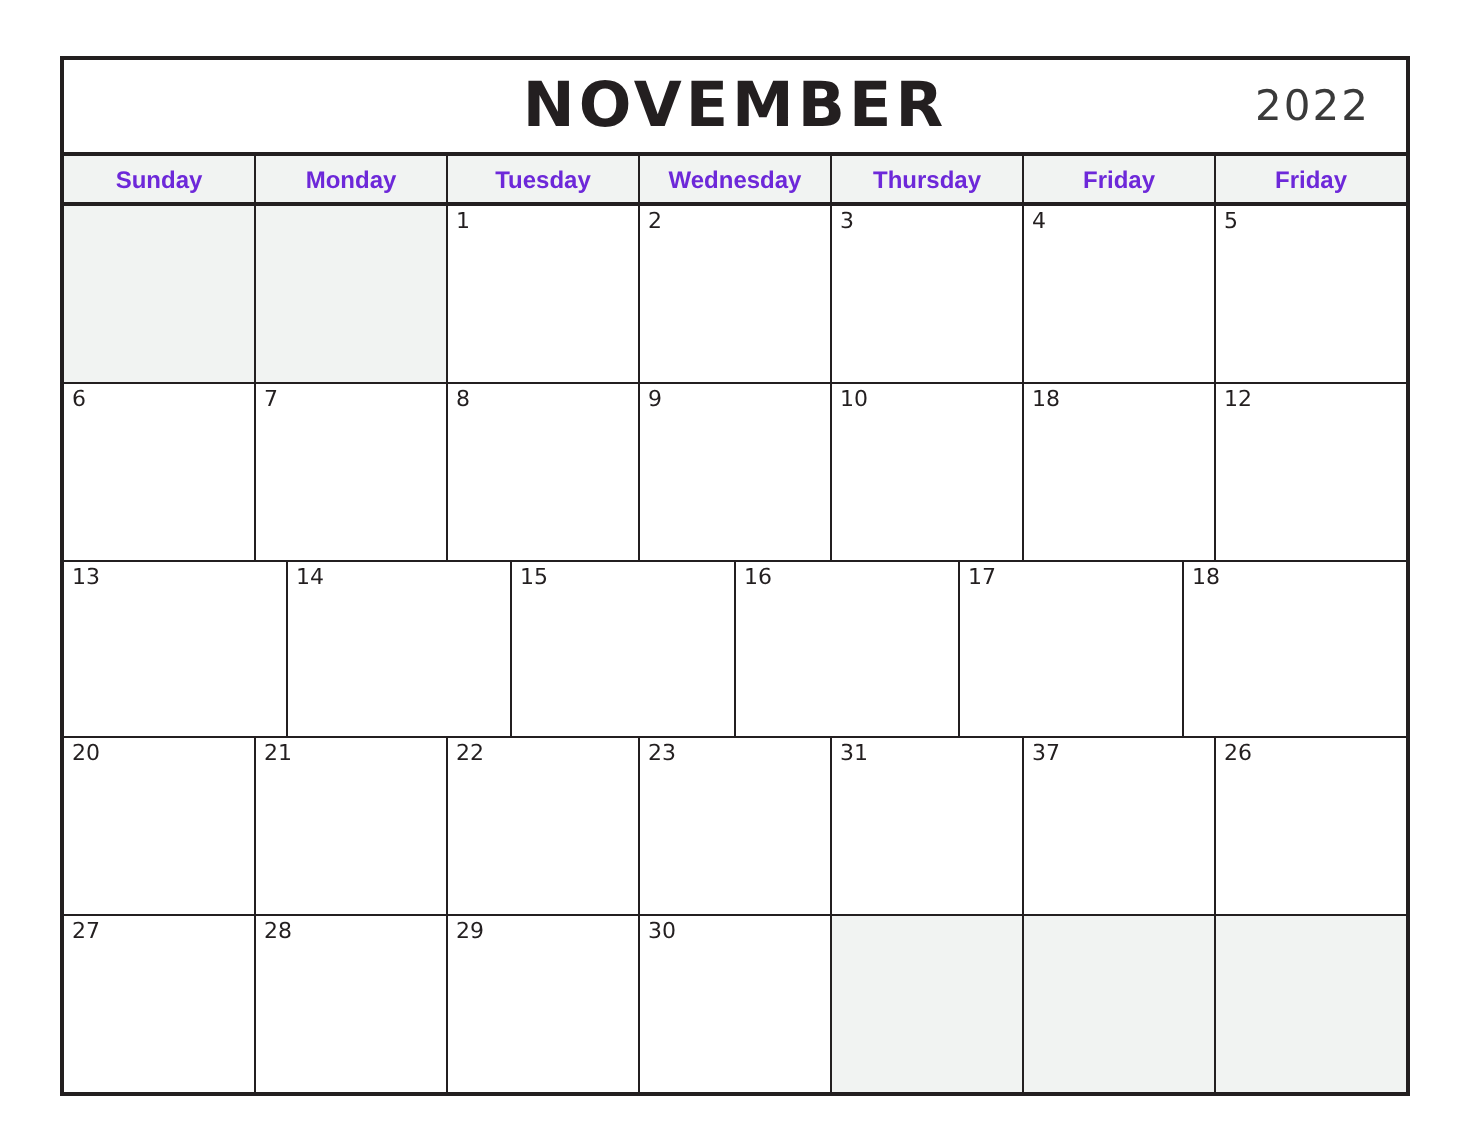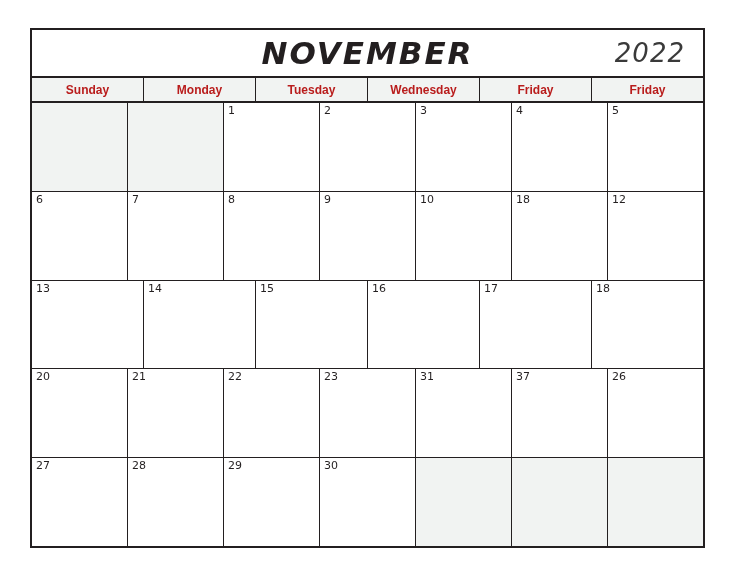--- a/index.html
+++ b/index.html
@@ -36,37 +36,36 @@
   
   .title-row {
     height: 48px;
     border-bottom: 2px solid #231f20;
     box-sizing: border-box;
     position: relative;
     display: flex;
     align-items: center;
     justify-content: center;
     flex: 0 0 auto;
-    font-style: italic;
   }
   .month-title {
     font-family: "DejaVu Sans", sans-serif;
     font-weight: bold;
     font-size: 31px;
     letter-spacing: 2px;
     color: #231f20;
     line-height: 1;
   }
   .year-label {
     position: absolute;
     right: 18px;
     top: 50%;
     transform: translateY(-50%);
     font-family: "DejaVu Sans", sans-serif;
-    font-size: 26px;
+    font-size: 21px;
     letter-spacing: 1px;
     color: #3a3a3a;
   }
 
   
   .weekday-row {
     display: flex;
     height: 25px;
     flex: 0 0 auto;
     border-bottom: 2px solid #231f20;
@@ -75,21 +74,21 @@
   }
   .weekday-cell {
     flex: 1 1 0;
     border-right: 1px solid #231f20;
     box-sizing: border-box;
     display: flex;
     align-items: center;
     justify-content: center;
     font-size: 12px;
     font-weight: bold;
-    color: #b91c1c;
+    color: #6d28d9;
     background: #f1f3f2;
   }
   .weekday-cell:last-child {
     border-right: none;
   }
 
   
   .weeks {
     flex: 1 1 auto;
     display: flex;
@@ -136,20 +135,21 @@
     <div class="title-row">
       <div class="month-title">NOVEMBER</div>
       <div class="year-label">2022</div>
     </div>
 
     <div class="weekday-row">
       <div class="weekday-cell">Sunday</div>
       <div class="weekday-cell">Monday</div>
       <div class="weekday-cell">Tuesday</div>
       <div class="weekday-cell">Wednesday</div>
+      <div class="weekday-cell">Thursday</div>
       <div class="weekday-cell">Friday</div>
       <div class="weekday-cell">Friday</div>
     </div>
 
     <div class="weeks">
 
       <div class="week-row">
         <div class="day-cell empty">
             <span class="day-number"></span>
           </div>

